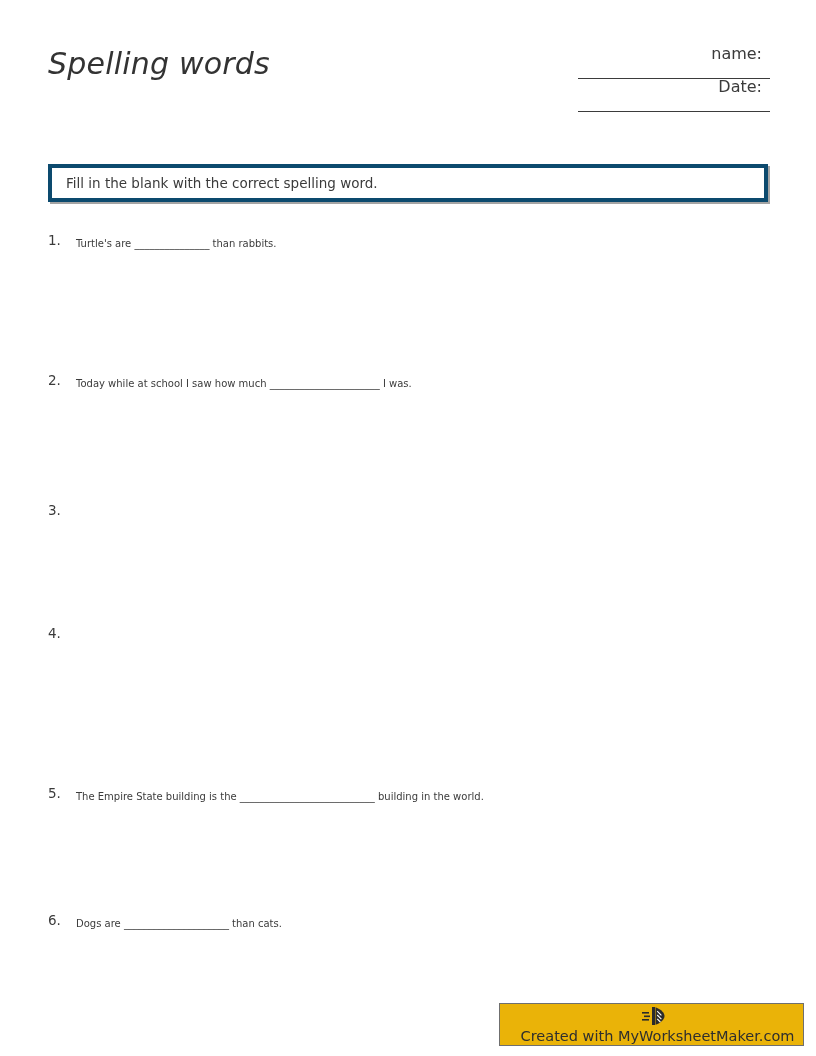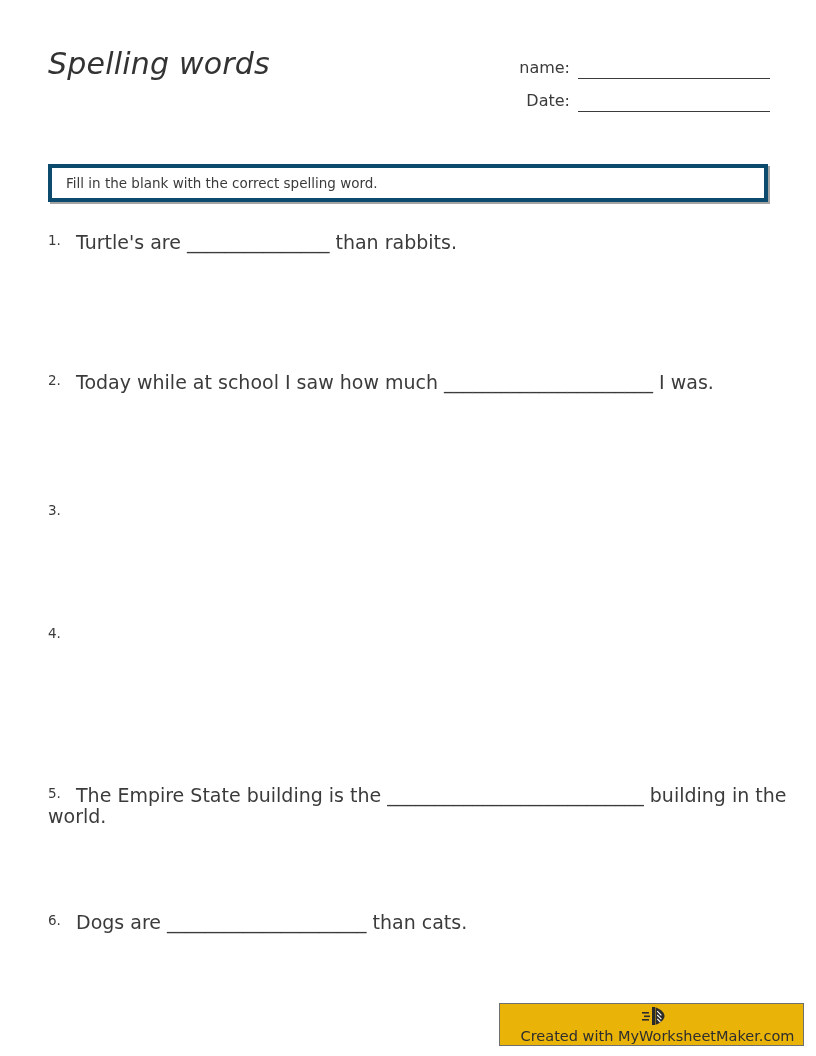--- a/index.html
+++ b/index.html
@@ -33,20 +33,21 @@
     position: absolute;
     left: 470px;
     top: 46px;
     width: 300px;
   }
   .meta-row {
     display: flex;
     align-items: flex-end;
     justify-content: flex-end;
     height: 33px;
+    flex-direction: column;
   }
   .meta-label {
     font-size: 16px;
     color: #3b3b3b;
     padding-right: 8px;
     white-space: nowrap;
     line-height: 1;
     padding-bottom: 3px;
   }
   .meta-line {
@@ -90,21 +91,21 @@
   .q-num {
     position: absolute;
     left: 48px;
     top: 0;
     font-size: 13.5px;
     color: #3b3b3b;
     width: 26px;
   }
   .q-text {
     margin-left: 28px;
-    font-size: 19px;
+    font-size: 10px;
     color: #3b3b3b;
     line-height: 20px;
     white-space: pre-wrap;
   }
   
   .question.stacked .q-text {
     margin-left: 28px;
     padding-top: 20px;
   }
 

